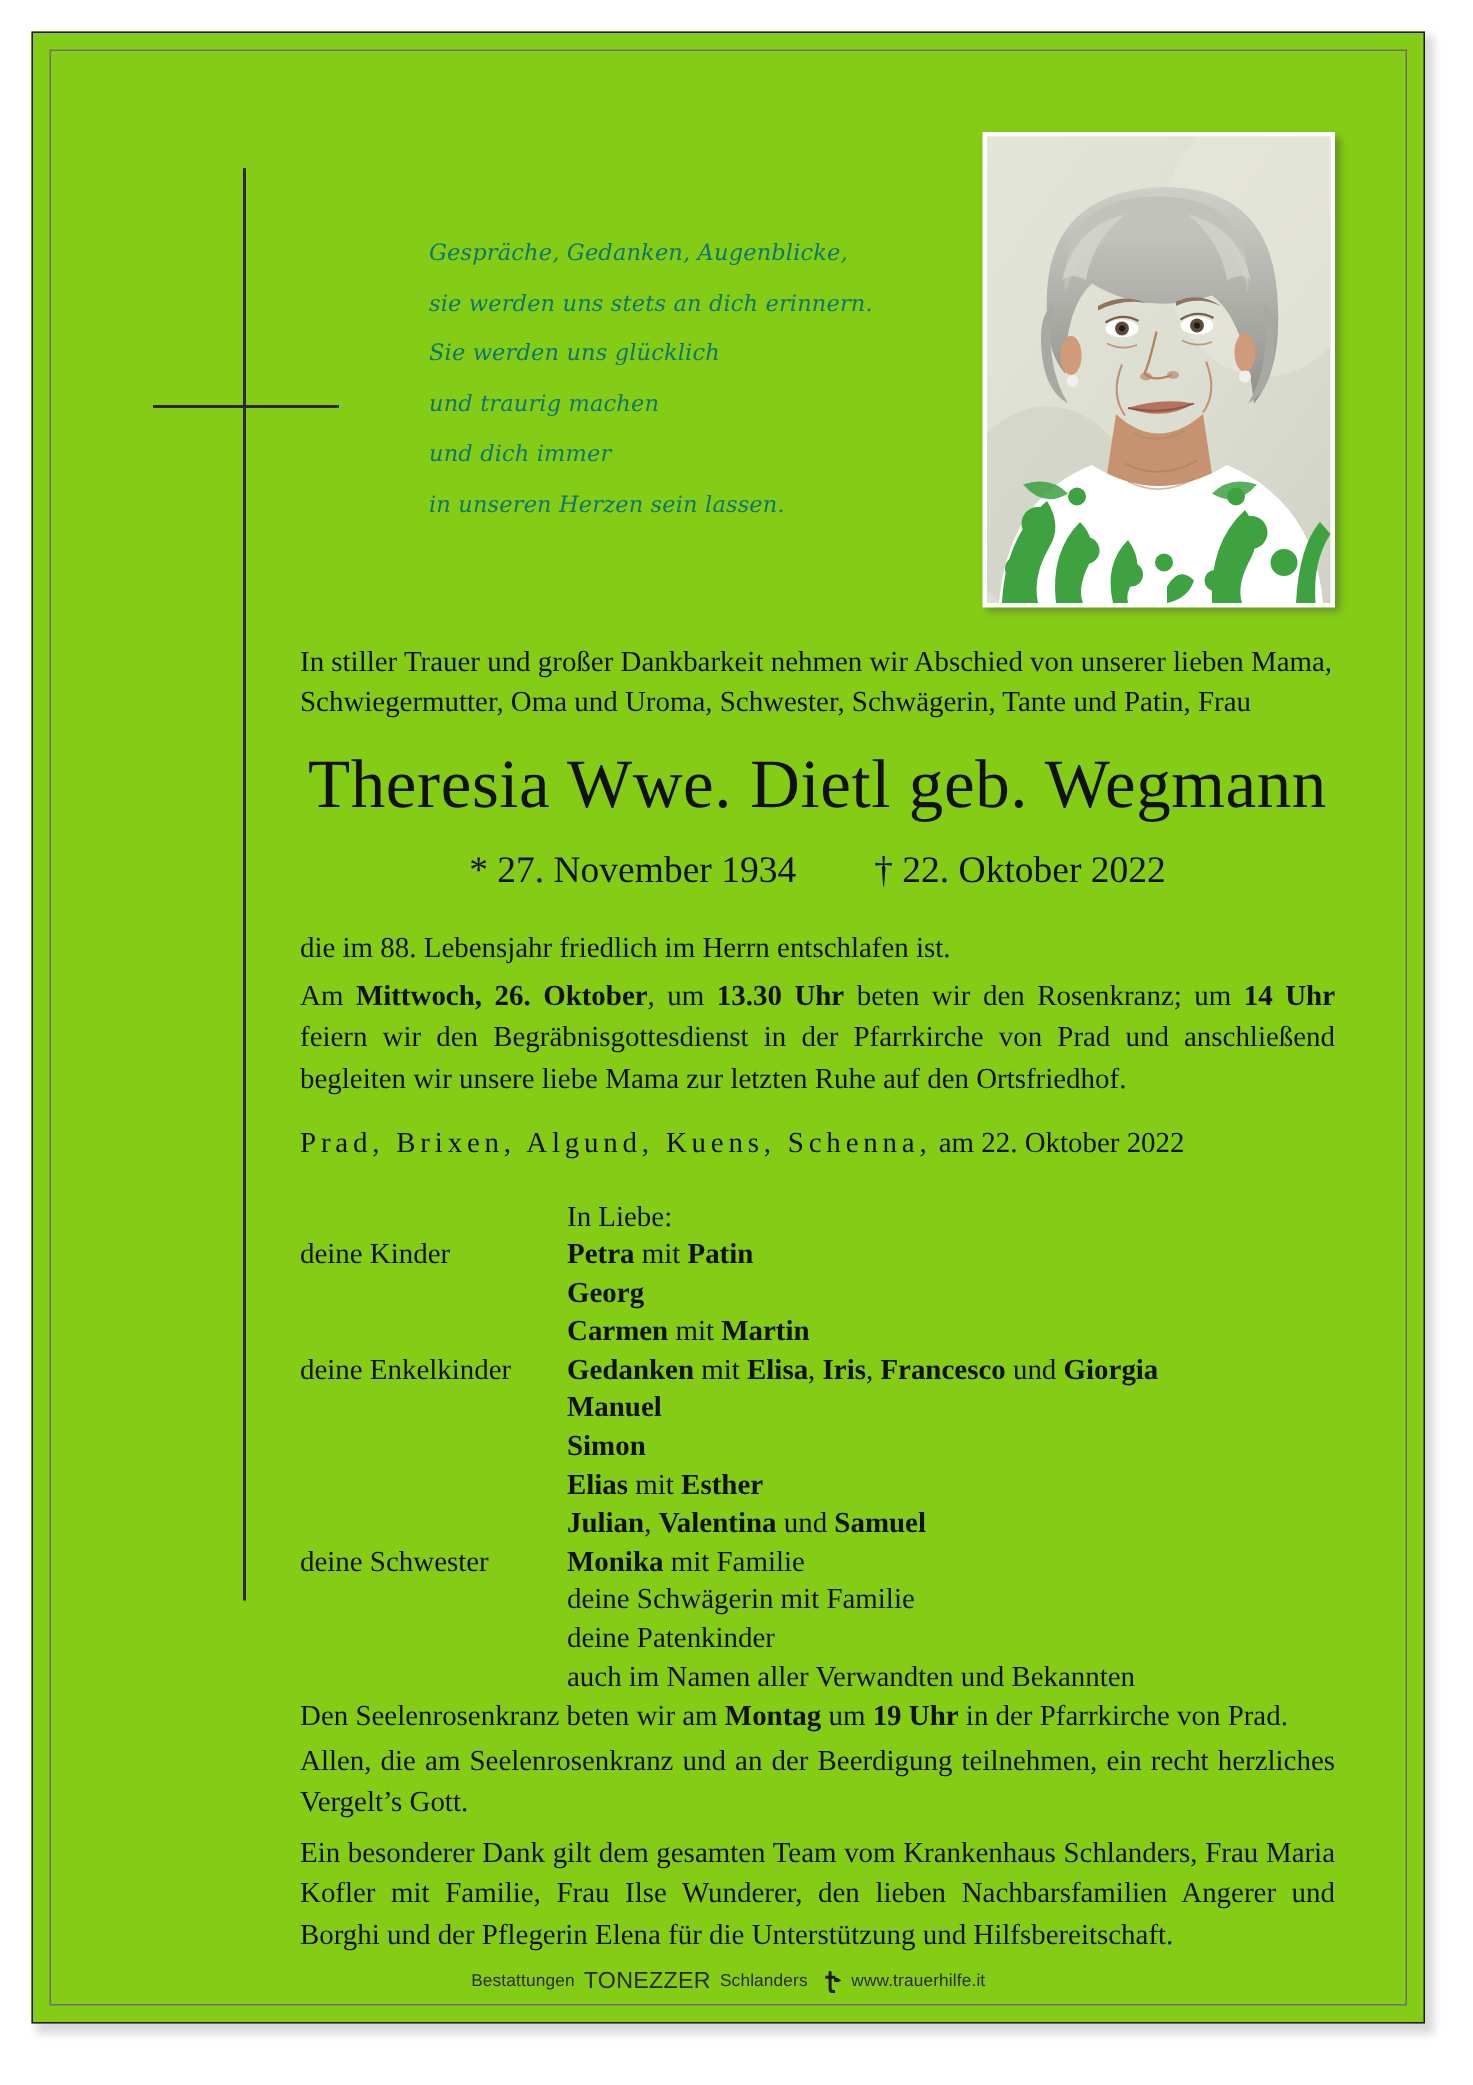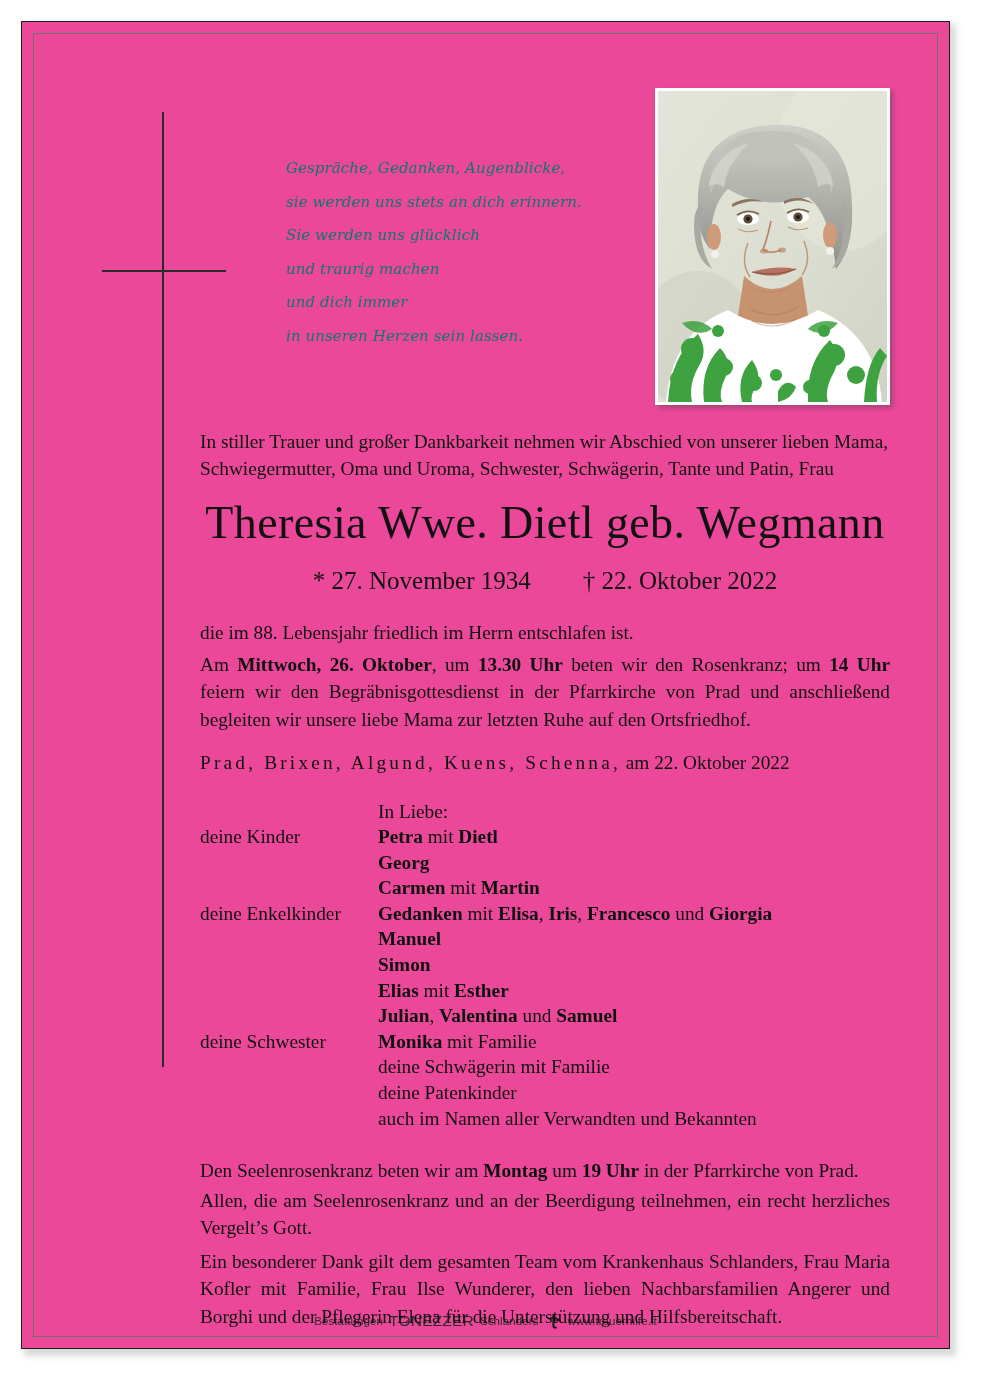--- a/index.html
+++ b/index.html
@@ -35,21 +35,21 @@
     background: #d9d9d9;
     filter: blur(3px);
   }
 
   .card {
     position: absolute;
     left: 21px;
     top: 21px;
     width: 929px;
     height: 1328px;
-    background: #ec4899;
+    background: #84cc16;
     border: 1.6px solid #1b1b1b;
     box-sizing: border-box;
   }
   .card-inner-rule {
     position: absolute;
     left: 11px;
     top: 11px;
     right: 11px;
     bottom: 11px;
     border: 1px solid #6f6f6f;
@@ -180,21 +180,21 @@
     display: flex;
     align-items: flex-start;
   }
   .fam-label {
     width: 178px;
     flex: 0 0 178px;
   }
   .fam-names b { font-weight: 700; }
 
   
-  .closing { margin-top: 26px; }
+  .closing { }
   .closing p { margin: 0 0 2px 0; }
   .p-thanks { margin-top: 6px !important; }
 
   
   .footer {
     position: absolute;
     left: 0;
     right: 0;
     bottom: 18px;
     text-align: center;
@@ -385,21 +385,21 @@
     <p class="para p-places">
       <span class="spaced">Prad, Brixen, Algund, Kuens, Schenna,</span><span> am 22. Oktober 2022</span>
     </p>
 
     <div class="family">
       <div class="fam-inliebe">In Liebe:</div>
       <div id="family-rows">
           <div class="fam-row">
             <div class="fam-label">deine Kinder</div>
             <div class="fam-names">
-              <div><b>Petra</b><span> mit </span><b>Dietl</b></div>
+              <div><b>Petra</b><span> mit </span><b>Patin</b></div>
               <div><b>Georg</b></div>
               <div><b>Carmen</b><span> mit </span><b>Martin</b></div>
             </div>
           </div>
           <div class="fam-row">
             <div class="fam-label">deine Enkelkinder</div>
             <div class="fam-names">
               <div><b>Gedanken</b><span> mit </span><b>Elisa</b><span>, </span><b>Iris</b><span>, </span><b>Francesco</b><span> und </span><b>Giorgia</b></div>
               <div><b>Manuel</b></div>
               <div><b>Simon</b></div>

